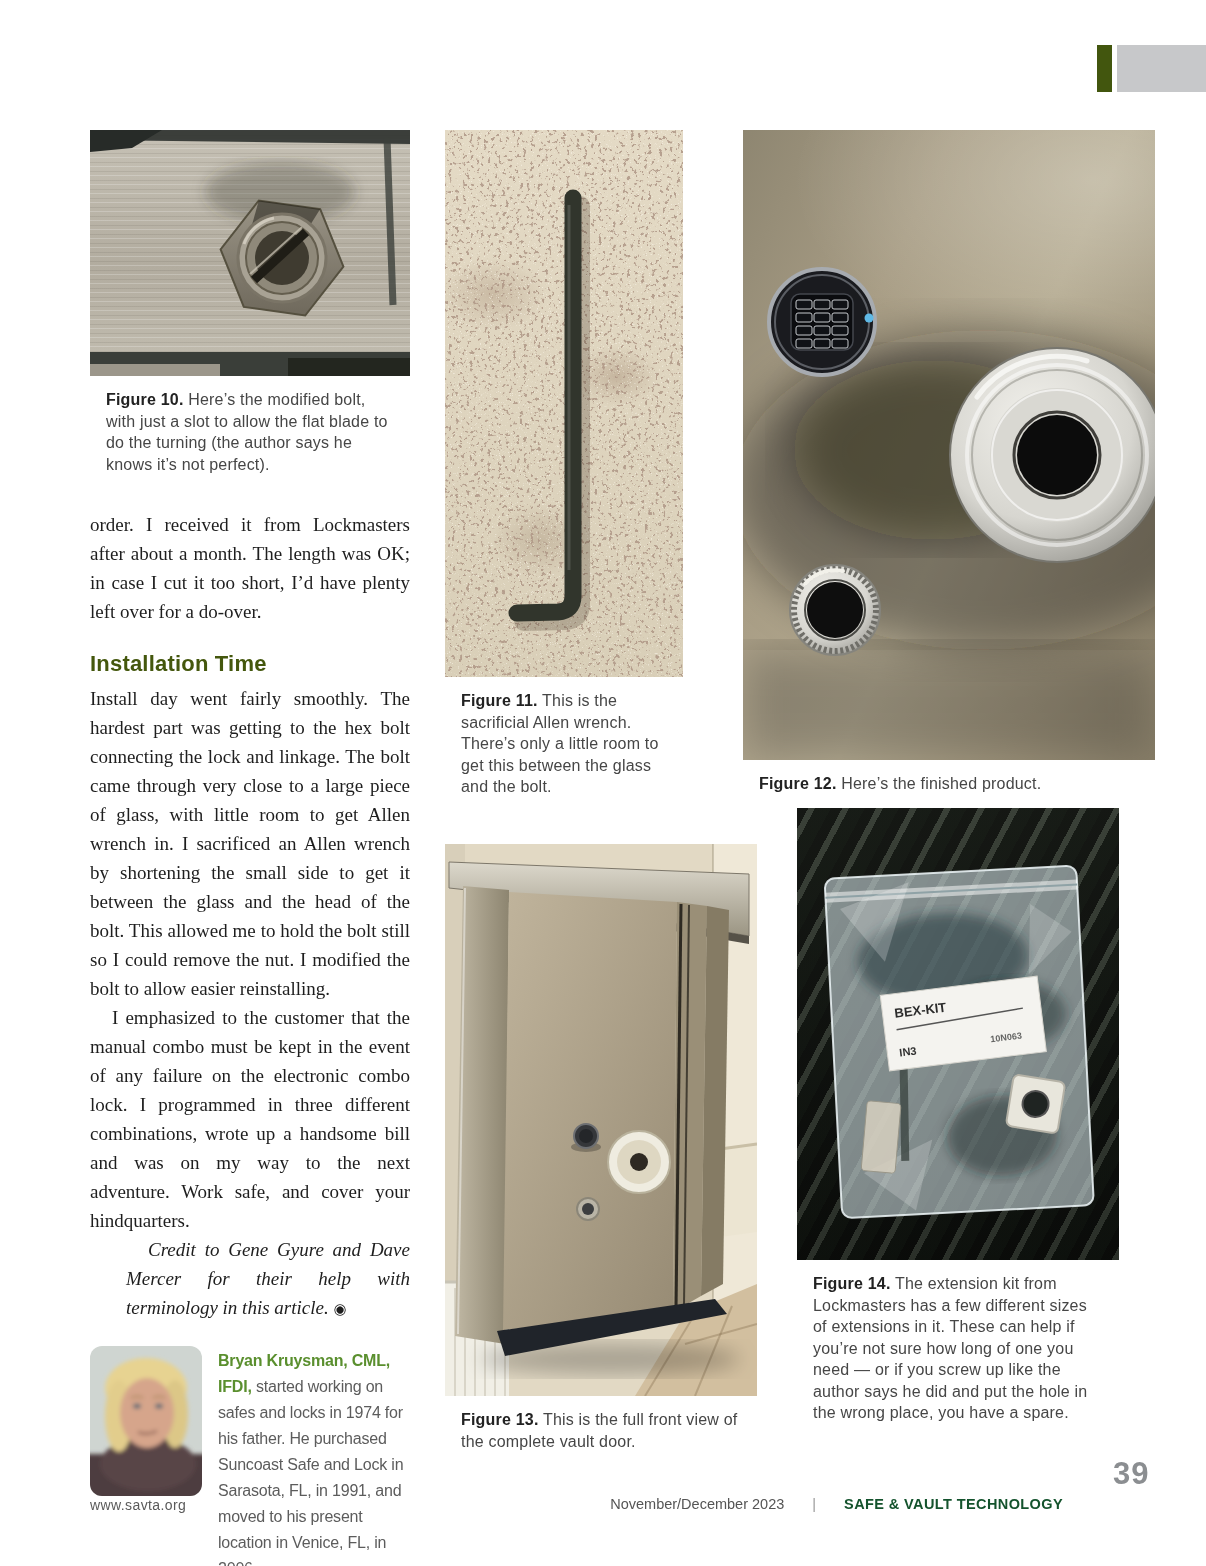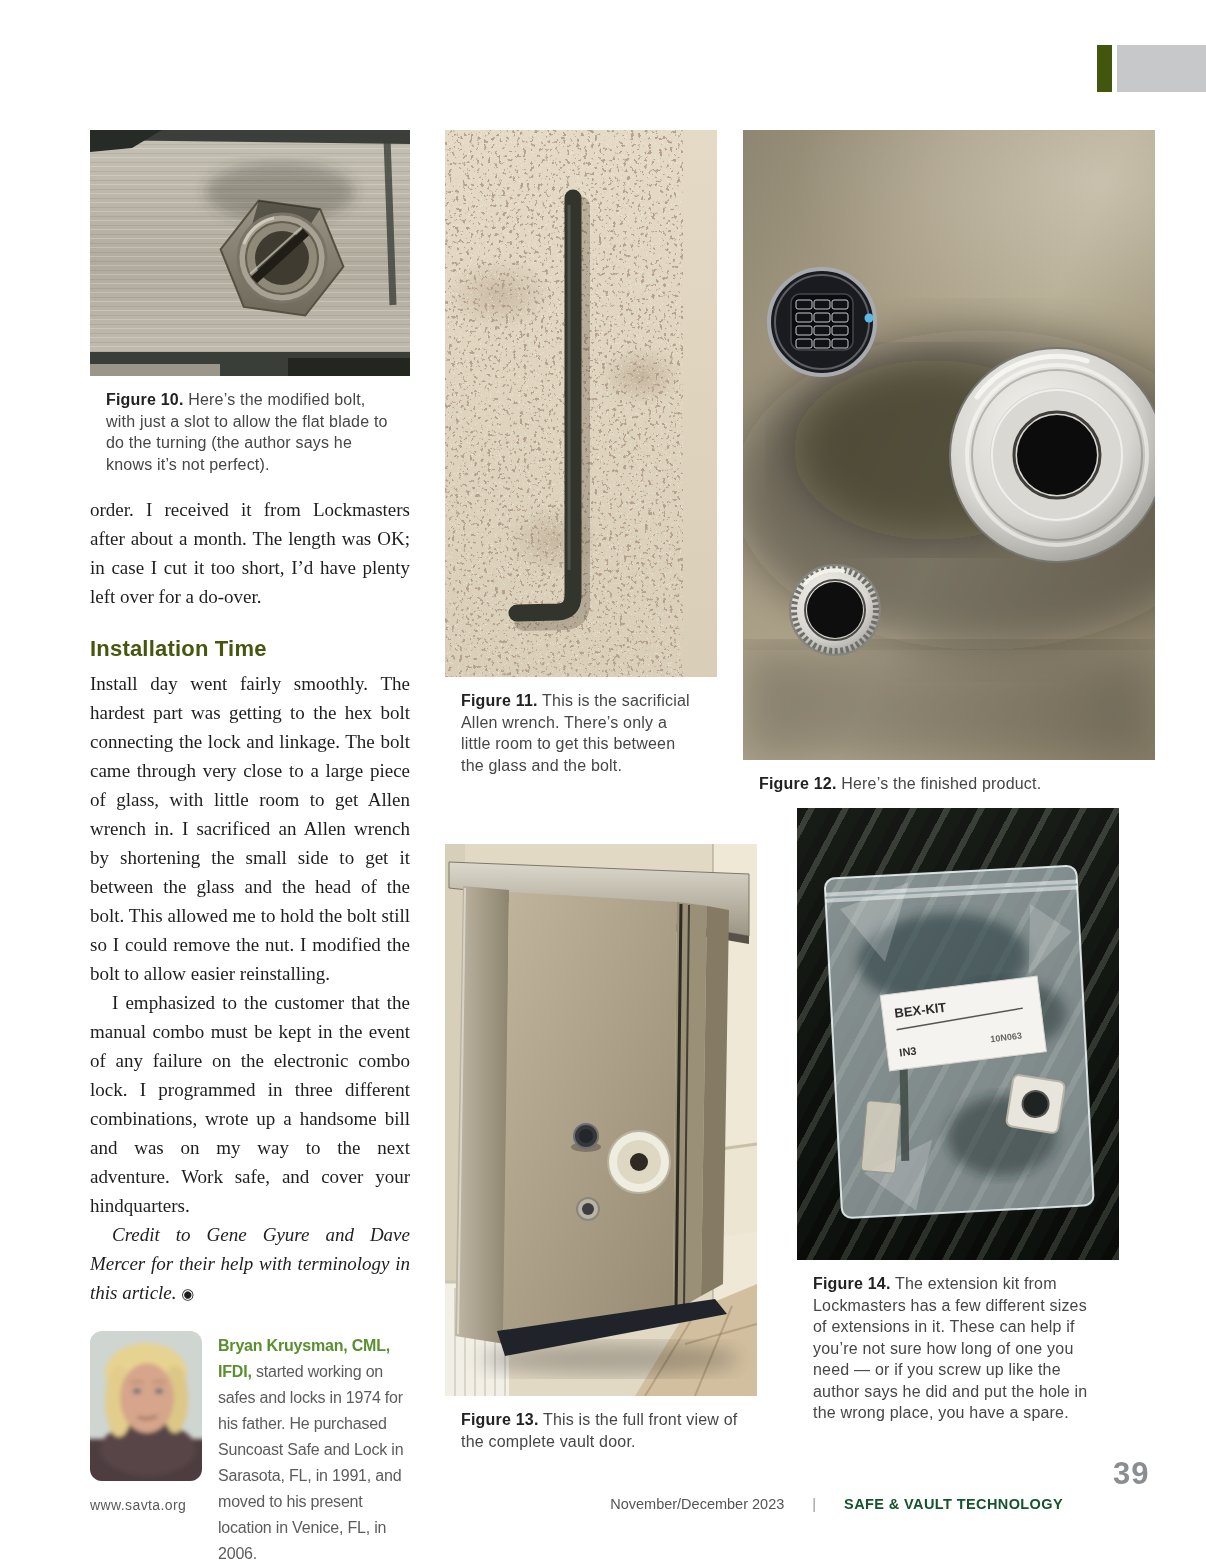--- a/index.html
+++ b/index.html
@@ -4,21 +4,21 @@
 <style>
   html,body{margin:0;padding:0;background:#ffffff;}
   .page{position:relative;width:1206px;height:1566px;background:#fff;overflow:hidden;
         font-family:"Liberation Sans",sans-serif;}
   
   .deco-green{position:absolute;left:1097px;top:45px;width:15px;height:47px;background:#42560e;}
   .deco-gray{position:absolute;left:1117px;top:45px;width:89px;height:47px;background:#c7c8ca;}
 
   
   .col-left{position:absolute;left:90px;top:130px;width:320px;}
-  .block-f11{position:absolute;left:445px;top:130px;width:272px;}
+  .block-f11{position:absolute;left:445px;top:130px;width:238px;}
   .block-f13{position:absolute;left:445px;top:844px;width:312px;}
   .block-f12{position:absolute;left:743px;top:130px;width:412px;}
   .block-f14{position:absolute;left:797px;top:808px;width:322px;}
 
   .img{position:relative;overflow:hidden;}
   .img svg{position:absolute;inset:0;display:block;}
   .fig10{height:246px;background:
      repeating-linear-gradient(180deg,rgba(255,255,255,.22) 0 1px,rgba(0,0,0,0) 1px 5px,rgba(60,55,45,.10) 5px 6px,rgba(0,0,0,0) 6px 9px),
      linear-gradient(180deg,#c6c1b5,#b2ac9f 55%,#c3beb1);}
   .fig11{height:547px;background:
@@ -34,24 +34,24 @@
      repeating-linear-gradient(118deg,rgba(0,0,0,.50) 0 10px,rgba(95,105,92,.30) 10px 16px,rgba(8,12,8,.55) 16px 30px),
      linear-gradient(180deg,#2a2f28,#1c201b 60%,#141713);}
 
   
   .cap{margin:13px 16px 0;font-size:16px;line-height:21.5px;color:#464646;letter-spacing:.2px;}
   .cap b{color:#222222;}
 
   
   .body-serif{font-family:"Liberation Serif","DejaVu Serif",serif;font-size:19px;line-height:29px;
               color:#1e1e1e;text-align:justify;margin:0;}
-  .first{margin-top:20px;}
+  .first{margin-top:35px;}
   .sec-head{font-size:22px;line-height:26px;color:#44570d;margin:25px 0 7px;font-weight:bold;letter-spacing:.2px;}
   .indent{text-indent:22px;}
-  .credit{font-style:italic;}
+  .credit{font-style:italic;margin-left:36px;}
   .endmark{font-style:normal;font-size:15px;color:#1d1d1d;}
 
   
   .bio{display:flex;gap:16px;margin-top:22px;}
   .bio-photo{width:112px;height:150px;border-radius:12px;overflow:hidden;flex:0 0 auto;position:relative;}
   .bio-photo svg{position:absolute;inset:0;display:block;}
   .bio-text{margin:2px 0 0;font-size:16px;line-height:26px;color:#5c5c5c;letter-spacing:-0.2px;width:196px;}
   .bio-name{color:#5a8f2e;}
 
   

